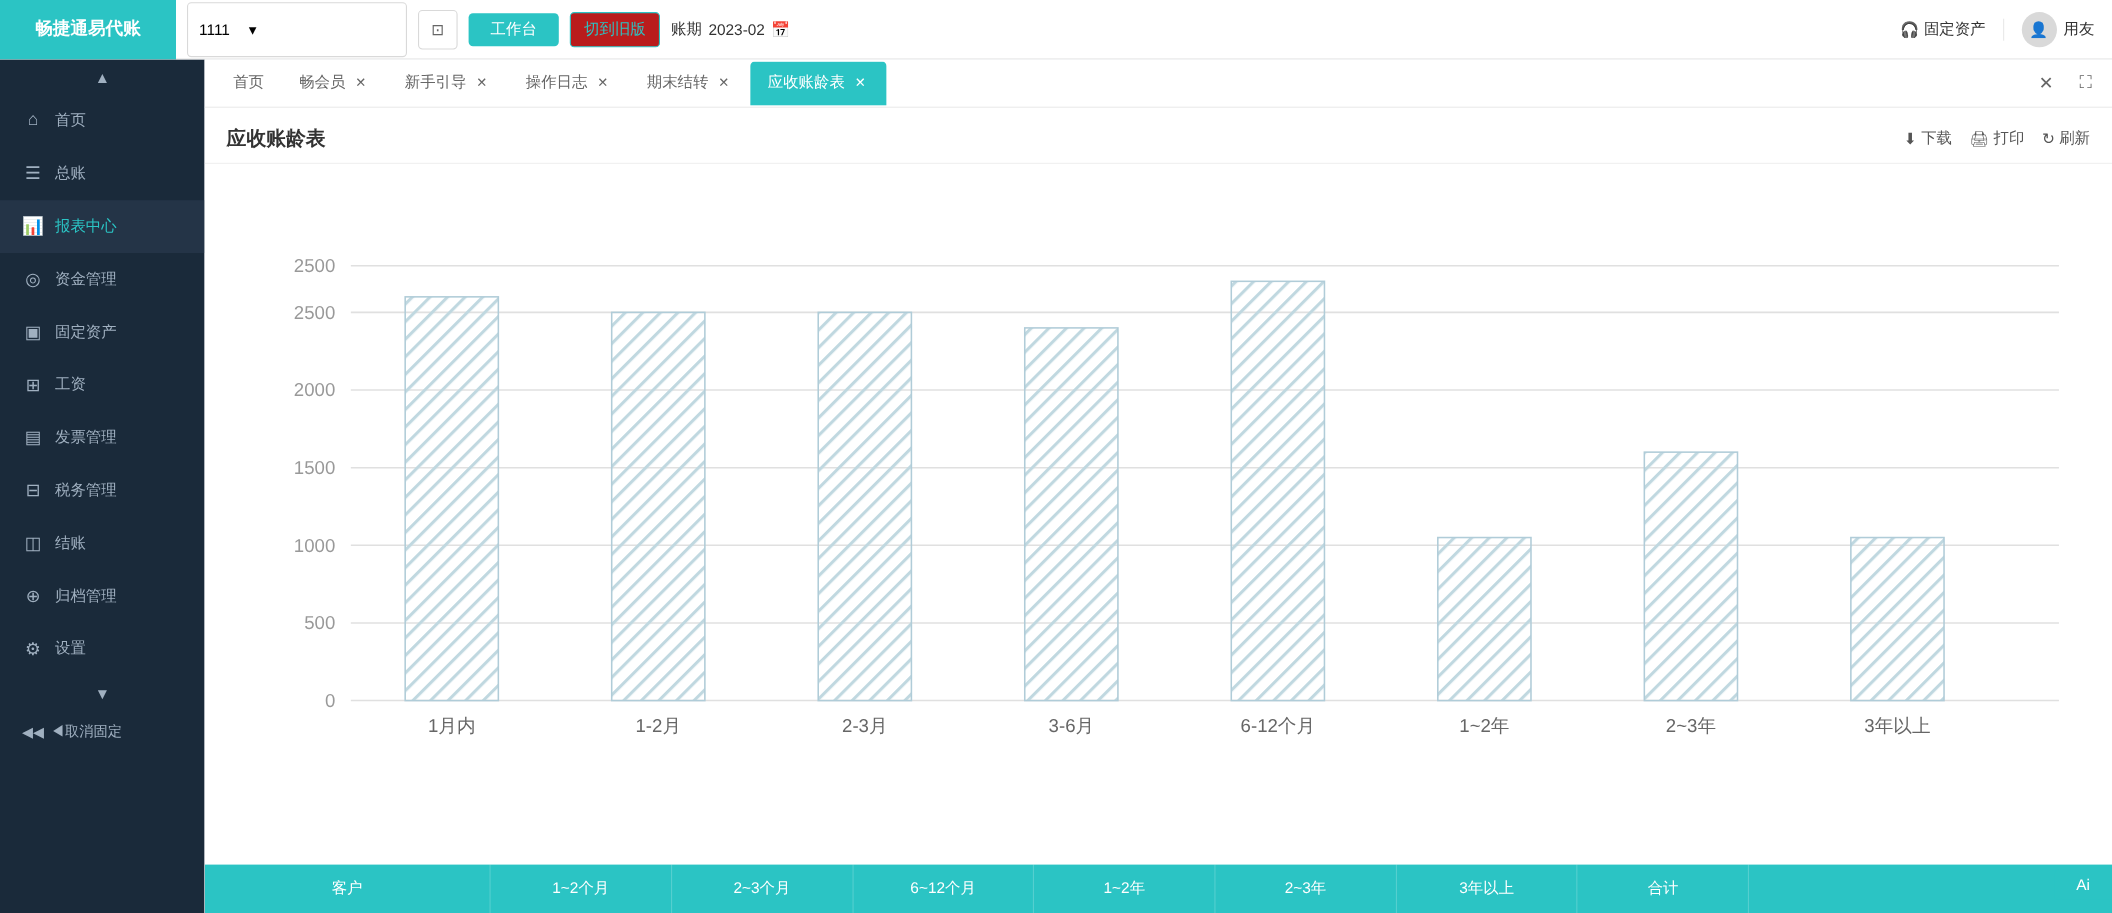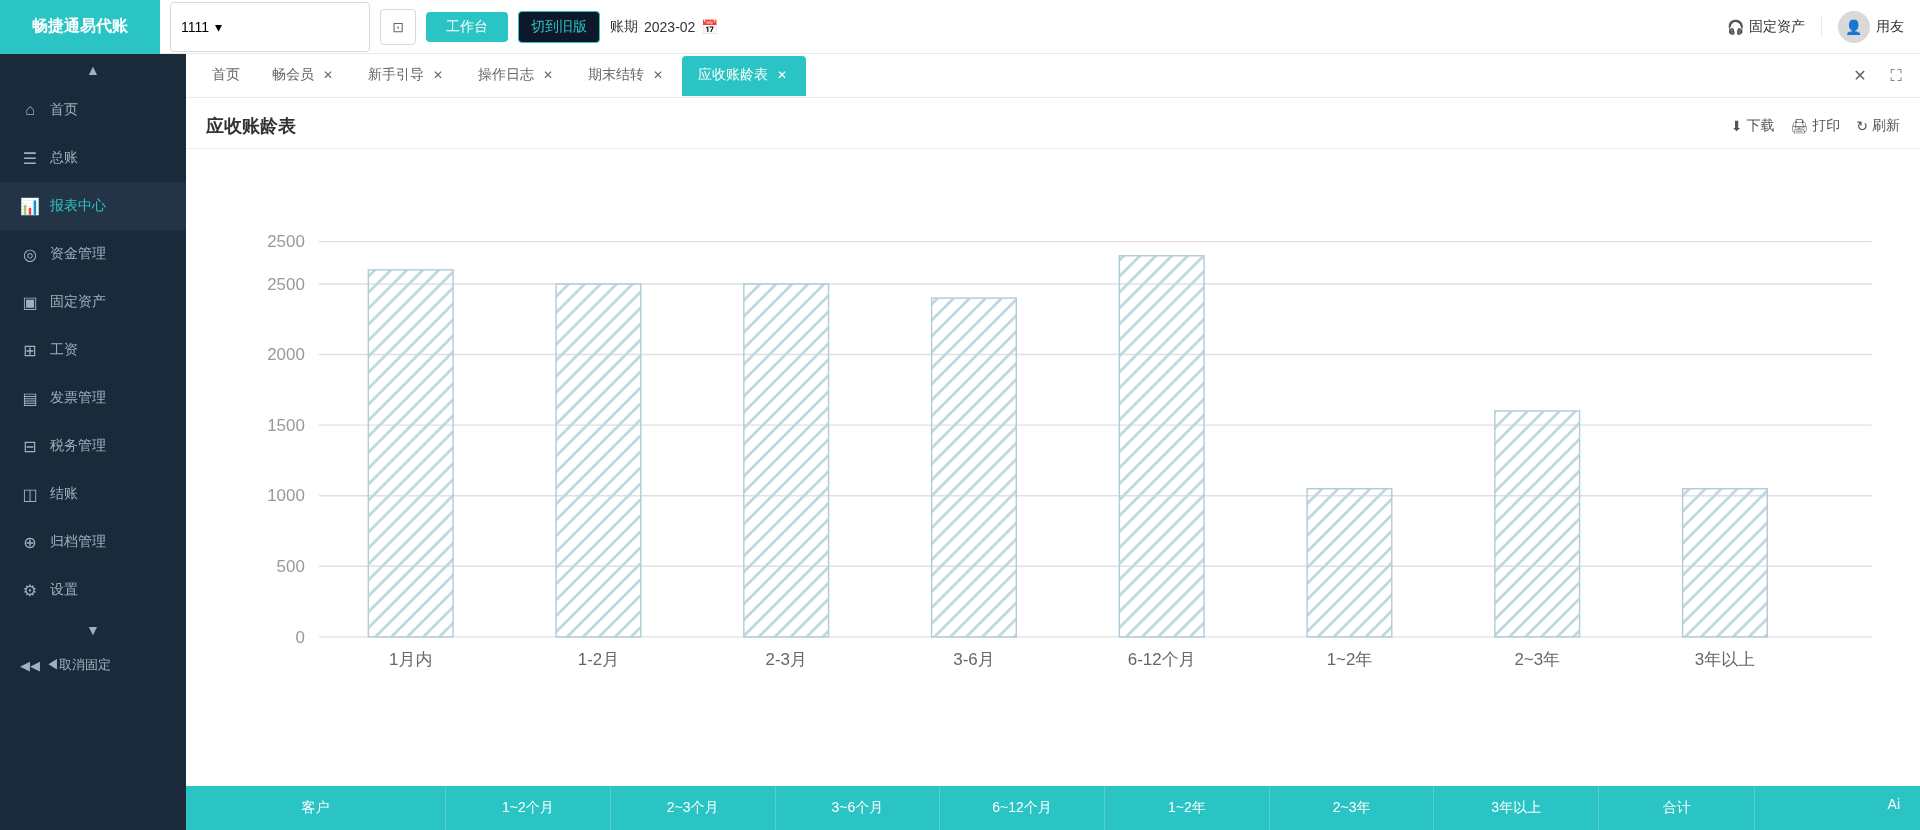--- a/index.html
+++ b/index.html
@@ -1,24 +1,24 @@
 <!DOCTYPE html>
 <html><head>
   <meta charset="utf-8">
   <style>
     * { margin: 0; padding: 0; box-sizing: border-box; }
     body { font-family: 'Microsoft YaHei', sans-serif; font-size: 14px; background: #f0f2f5; display: flex; flex-direction: column; height: 830px; overflow: hidden; }
 
     
     .header { height: 54px; background: #fff; display: flex; align-items: center; padding: 0 16px; border-bottom: 1px solid #e8e8e8; gap: 10px; flex-shrink: 0; }
     .header-logo { width: 160px; background: #2bc4c4; height: 54px; display: flex; align-items: center; justify-content: center; color: #fff; font-size: 16px; font-weight: bold; flex-shrink: 0; margin-left: -16px; }
-    .header-select { display: flex; align-items: center; gap: 6px; border: 1px solid #d9d9d9; border-radius: 4px; padding: 16px 10px; min-width: 200px; cursor: pointer; }
+    .header-select { display: flex; align-items: center; gap: 17px; border: 1px solid #d9d9d9; border-radius: 4px; padding: 16px 10px; min-width: 200px; cursor: pointer; }
     .header-icon-btn { width: 36px; height: 36px; border: 1px solid #d9d9d9; border-radius: 4px; display: flex; align-items: center; justify-content: center; cursor: pointer; color: #666; }
     .header-workbench { background: #2bc4c4; color: #fff; border: none; padding: 6px 20px; border-radius: 4px; cursor: pointer; font-size: 14px; }
-    .header-switch-btn { border: 1px solid #2bc4c4; color: #2bc4c4; background: #0f172a; padding: 6px 12px; border-radius: 4px; cursor: pointer; font-size: 14px; }
+    .header-switch-btn { border: 1px solid #2bc4c4; color: #2bc4c4; background: #b91c1c; padding: 6px 12px; border-radius: 4px; cursor: pointer; font-size: 14px; }
     .header-period { display: flex; align-items: center; gap: 6px; color: #333; }
     .header-spacer { flex: 1; }
     .header-right { display: flex; align-items: center; gap: 16px; color: #333; }
     .header-user { display: flex; align-items: center; gap: 6px; cursor: pointer; }
     .avatar { width: 32px; height: 32px; border-radius: 50%; background: #d9d9d9; display: flex; align-items: center; justify-content: center; color: #666; }
 
     
     .main-layout { display: flex; flex: 1; overflow: hidden; }
 
     
@@ -265,23 +265,20 @@
         <div class="table-header-cell" style="width:15%;">
           <span>客户</span>
         </div>
         <div class="table-header-cell" style="width:9.5%;">
           <span>1~2个月</span>
         </div>
         <div class="table-header-cell" style="width:9.5%;">
           <span>2~3个月</span>
         </div>
         <div class="table-header-cell" style="width:9.5%;">
-          <span>3~6个月</span>
-        </div>
-        <div class="table-header-cell" style="width:9.5%;">
           <span>6~12个月</span>
         </div>
         <div class="table-header-cell" style="width:9.5%;">
           <span>1~2年</span>
         </div>
         <div class="table-header-cell" style="width:9.5%;">
           <span>2~3年</span>
         </div>
         <div class="table-header-cell" style="width:9.5%;">
           <span>3年以上</span>

